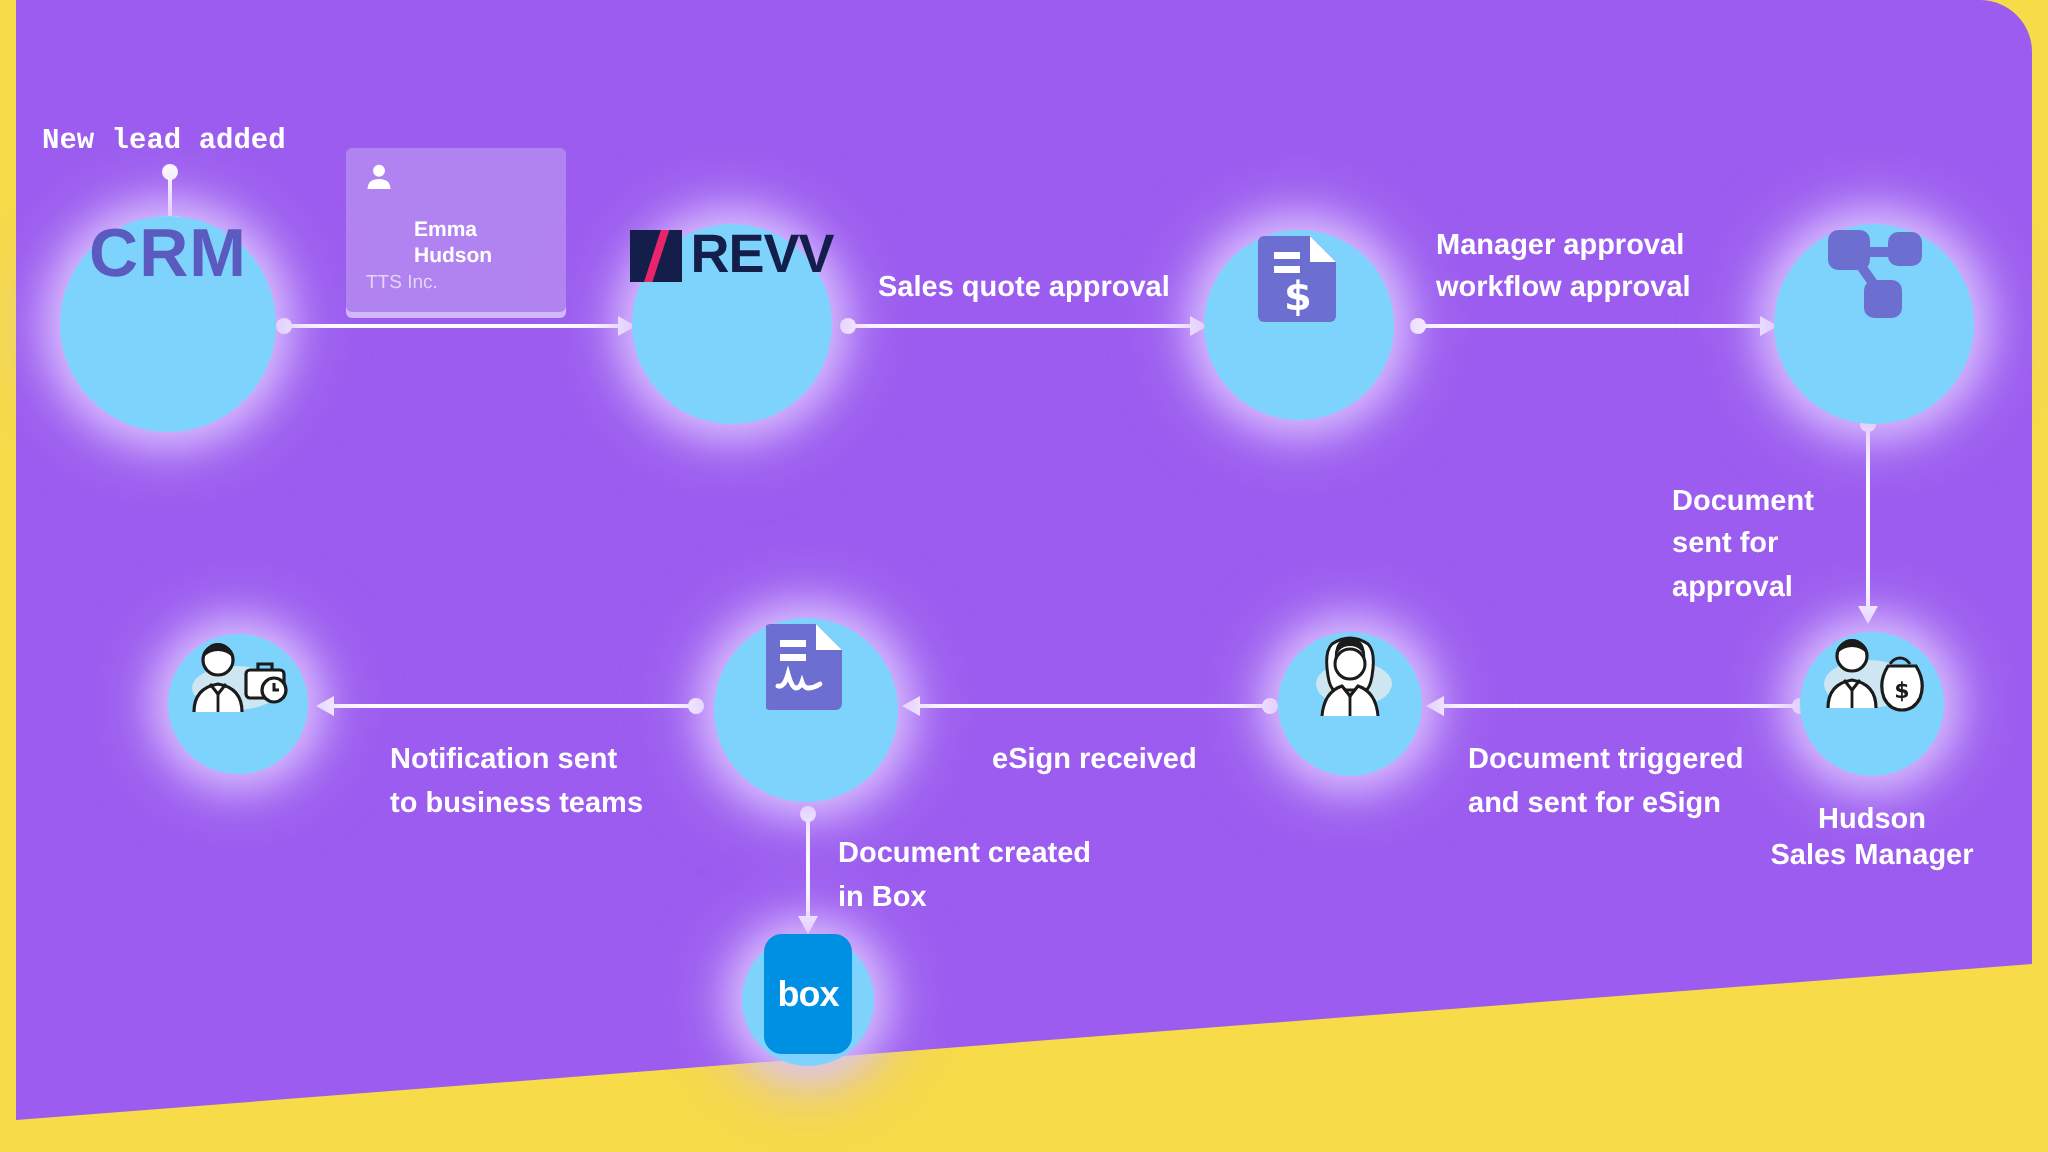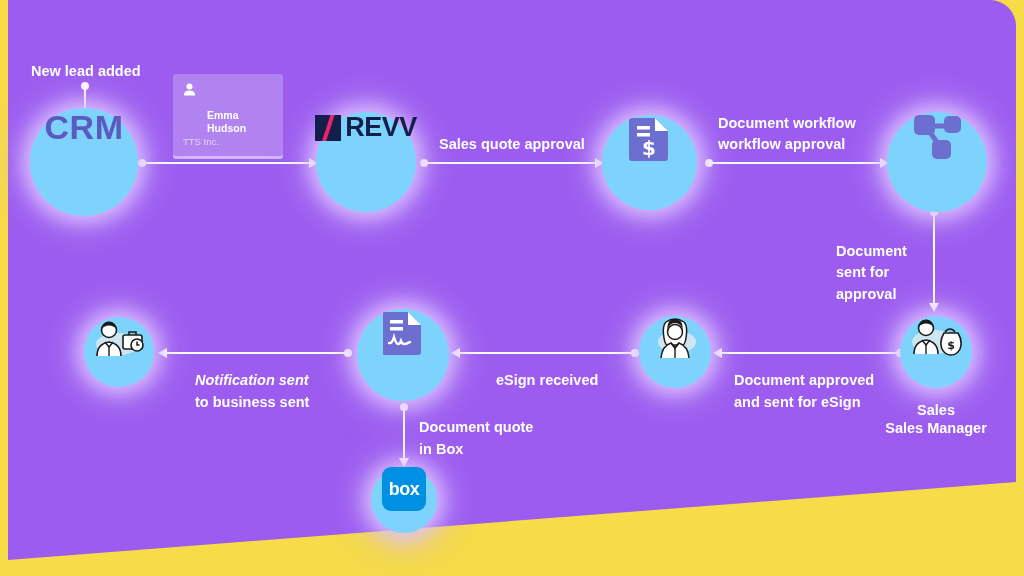--- a/index.html
+++ b/index.html
@@ -63,21 +63,21 @@
   }
   .revv-word {
     font-size: 27px;
     font-weight: bold;
     color: #131E4B;
     letter-spacing: -0.5px;
   }
 
   
   .box-logo {
-    width: 44px; height: 44px;
+    width: 44px; height: 60px;
     background: #0090E3;
     border-radius: 9px;
     display: flex; align-items: center; justify-content: center;
   }
   .box-word {
     color: #fff; font-size: 18px; font-weight: bold;
     letter-spacing: -0.5px; line-height: 1;
   }
   .line-h {
     position: absolute;
@@ -288,49 +288,49 @@
     <span class="person-glyph">
       <svg width="13" height="13" viewBox="0 0 13 13">
         <circle cx="6.5" cy="3.4" r="3" fill="#ffffff"></circle>
         <path d="M0.8 12.5 q0 -5 5.7 -5 q5.7 0 5.7 5 z" fill="#ffffff"></path>
       </svg>
     </span>
     <div class="c-name">Emma Hudson</div>
     <div class="c-org">TTS Inc.</div>
   </div>
 
-  <div class="label" style="left:31px; top:60px;">New lead added</div>
+  <div class="label" style="left:21px; top:60px;font-family:Liberation Mono, monospace;">New lead added</div>
 
   <div class="label" style="left:439px; top:133px;">Sales quote approval</div>
 
   <div>
-    <div class="label" style="left:718px; top:112px;">Document workflow</div>
+    <div class="label" style="left:718px; top:112px;">Manager approval</div>
     <div class="label" style="left:718px; top:133px;">workflow approval</div>
   </div>
 
   <div>
     <div class="label" style="left:836px; top:240px;">Document</div>
     <div class="label" style="left:836px; top:261px;">sent for</div>
     <div class="label" style="left:836px; top:283px;text-align:center;">approval</div>
   </div>
 
   <div>
-    <div class="label" style="left:734px; top:369px;">Document approved</div>
+    <div class="label" style="left:734px; top:369px;">Document triggered</div>
     <div class="label" style="left:734px; top:391px;">and sent for eSign</div>
   </div>
 
   <div class="label" style="left:496px; top:369px;">eSign received</div>
 
   <div>
-    <div class="label" style="left:195px; top:369px;font-style:italic;">Notification sent</div>
-    <div class="label" style="left:195px; top:391px;">to business sent</div>
-  </div>
-
-  <div>
-    <div class="label" style="left:419px; top:416px;">Document quote</div>
+    <div class="label" style="left:195px; top:369px;">Notification sent</div>
+    <div class="label" style="left:195px; top:391px;">to business teams</div>
+  </div>
+
+  <div>
+    <div class="label" style="left:419px; top:416px;">Document created</div>
     <div class="label" style="left:419px; top:438px;">in Box</div>
   </div>
 
   <div>
-    <div class="node-caption" style="left:876px; top:401px; width:120px;">Sales</div>
+    <div class="node-caption" style="left:876px; top:401px; width:120px;">Hudson</div>
     <div class="node-caption" style="left:866px; top:419px; width:140px;">Sales Manager</div>
   </div>
 </div>
 
 </body></html>

